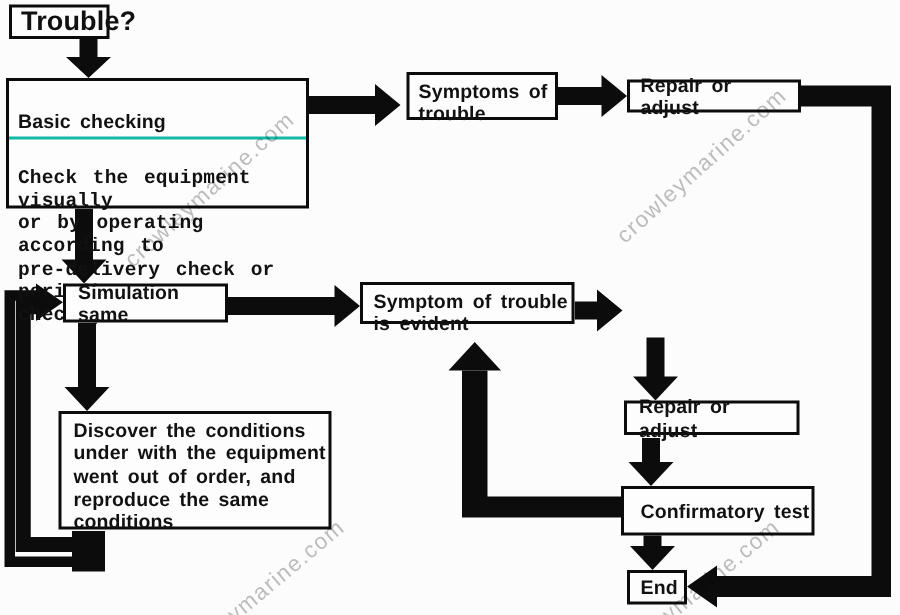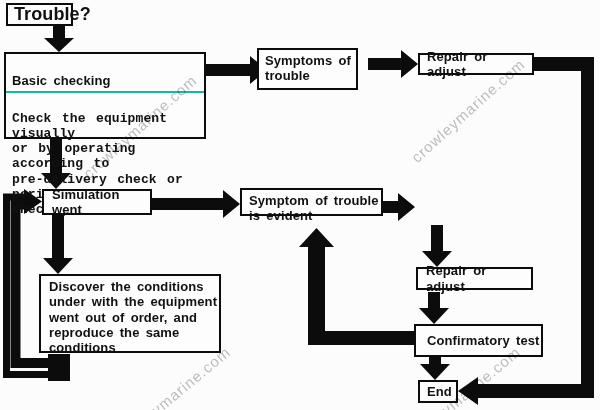--- a/index.html
+++ b/index.html
@@ -22,21 +22,21 @@
     line-height:15.3px;
     letter-spacing:.1px;
     word-spacing:2.5px;
     white-space:pre-line;
   }
   .single{display:flex;align-items:center;}
   #trouble{left:6px;top:3px;width:67px;height:23px;padding-left:6px;font-size:18px;}
   #basic{left:4px;top:52px;width:202px;height:87px;padding:0;}
   #basic .hdr{display:block;box-sizing:border-box;height:24px;padding:4px 6px 0 6px;border-bottom:2px solid #14b8a6;}
   #basic .bdy{display:block;padding:2px 6px 0 6px;font-family:Liberation Mono, monospace;}
-  #symptoms{left:257px;top:48px;width:101px;height:42px;padding:3px 0 0 6px;}
+  #symptoms{left:271px;top:48px;width:101px;height:32px;padding:3px 0 0 6px;}
   #repair1{left:418px;top:53px;width:116px;height:22px;padding-left:7px;}
   #simulation{left:42px;top:189px;width:110px;height:26px;padding-left:8px;}
   #symptom-evident{left:240px;top:188px;width:143px;height:28px;padding:3px 0 0 7px;}
   #locating{left:415px;top:188px;width:153px;height:37px;padding:2px 0 0 7px;}
   #discover{left:39px;top:274px;width:182px;height:79px;padding:3px 0 0 8px;}
   #repair2{left:416px;top:267px;width:117px;height:23px;padding-left:8px;}
   #confirmatory{left:414px;top:324px;width:129px;height:33px;padding-left:11px;}
   #end-box{left:418px;top:380px;width:40px;height:23px;padding-left:7px;text-align:right;}
   .wm{
     position:absolute;
@@ -107,21 +107,21 @@
 or by operating according to
 pre-delivery check or periodic
 check procedures.</span>
   </div>
 
   <div class="box" id="symptoms">Symptoms of
 trouble</div>
 
   <div class="box single" id="repair1">Repair or adjust</div>
 
-  <div class="box single" id="simulation">Simulation went</div>
+  <div class="box single" id="simulation">Simulation same</div>
 
   <div class="box" id="symptom-evident">Symptom of trouble
 is evident</div>
 
 
   <div class="box" id="discover">Discover the conditions
 under with the equipment
 went out of order, and
 reproduce the same
 conditions</div>

